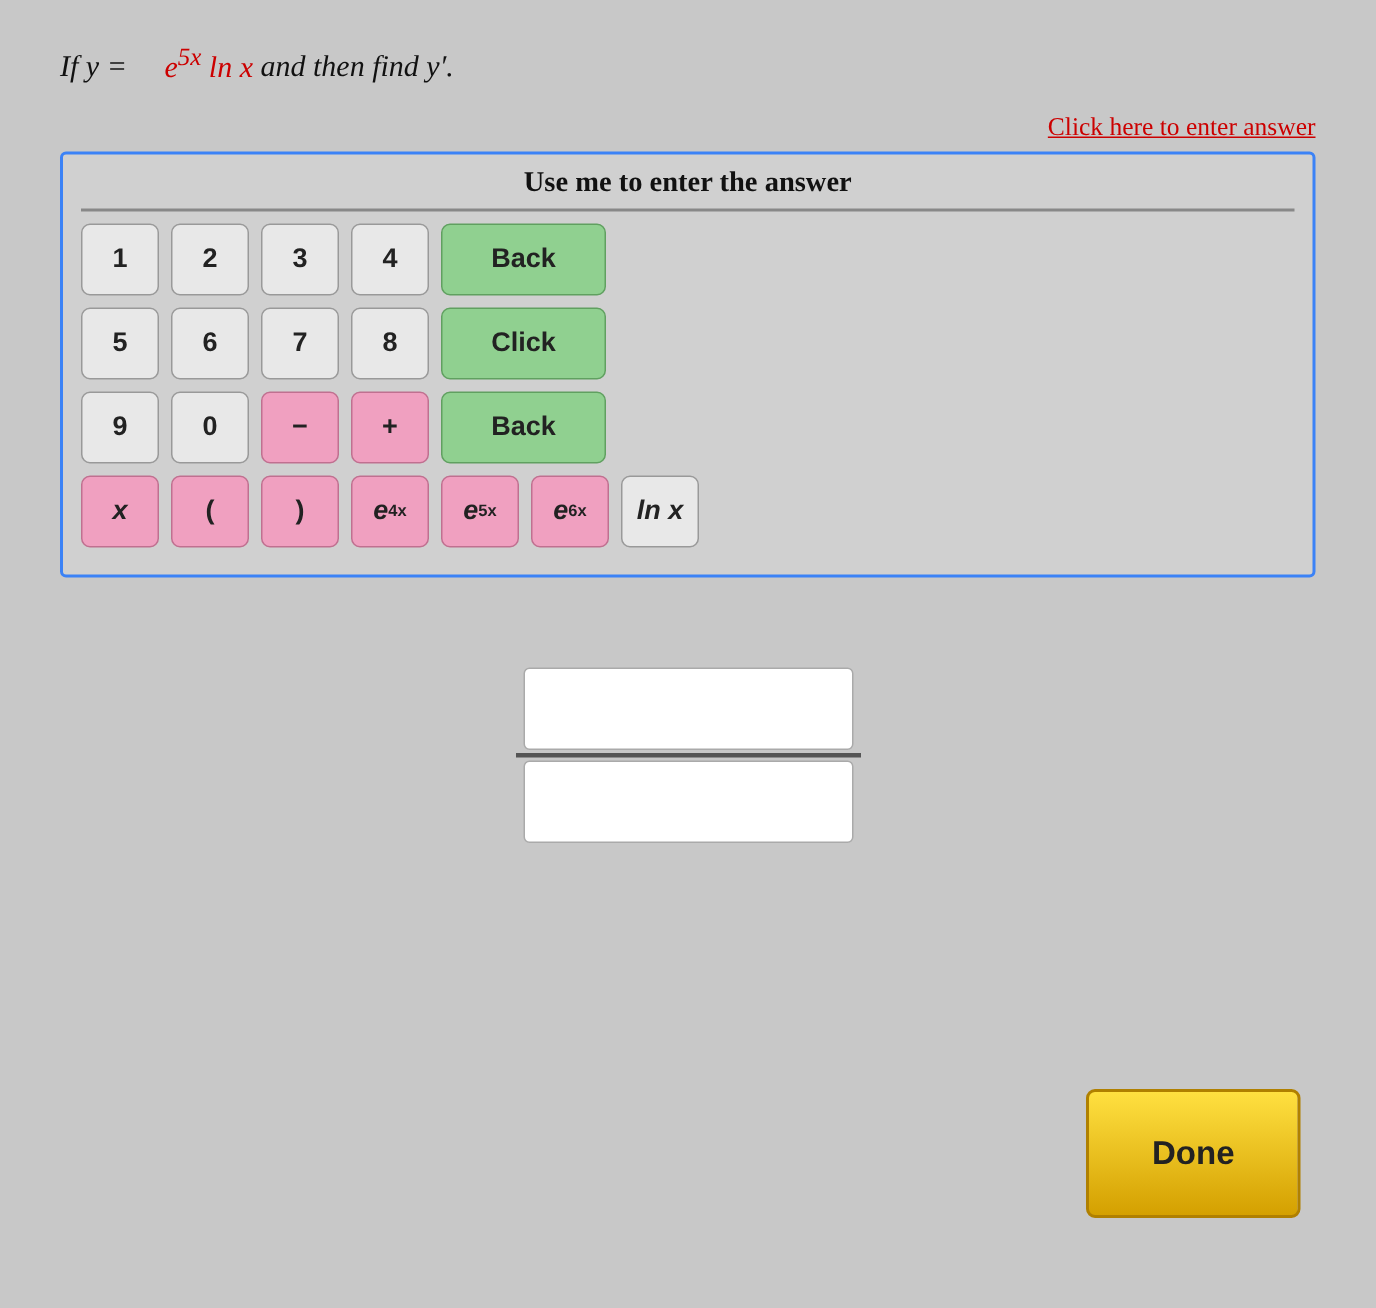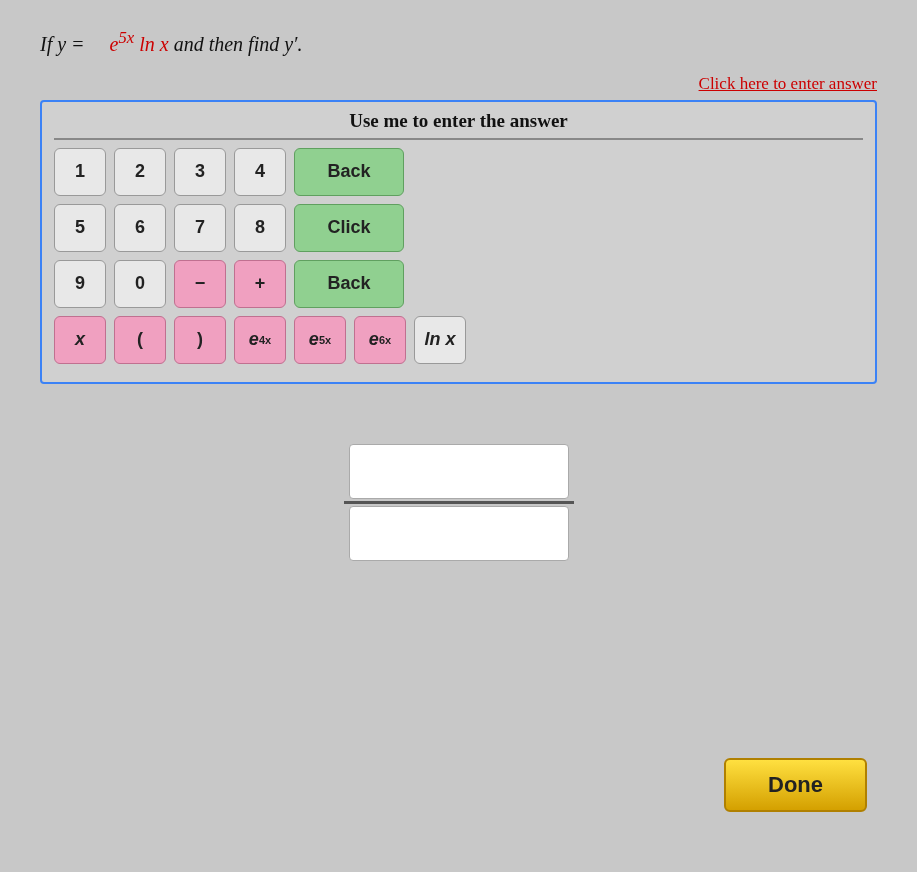--- a/index.html
+++ b/index.html
@@ -137,21 +137,21 @@
       right: 50px;
     }
 
     .done-btn {
       background: linear-gradient(180deg, #ffe040 0%, #d4a000 100%);
       border: 2px solid #b08000;
       border-radius: 6px;
       font-size: 22px;
       font-weight: bold;
       color: #222;
-      padding: 12px 42px;
+      padding: 28px 42px;
       cursor: pointer;
       min-width: 130px;
     }
   </style>
 </head>
 <body>
 
 <div class="question-area">
   <div class="question-text">
     If <em>y</em> = <span class="red"><em>e</em><sup>5x</sup> <em>ln x</em></span> and then find <em>y′</em>.

